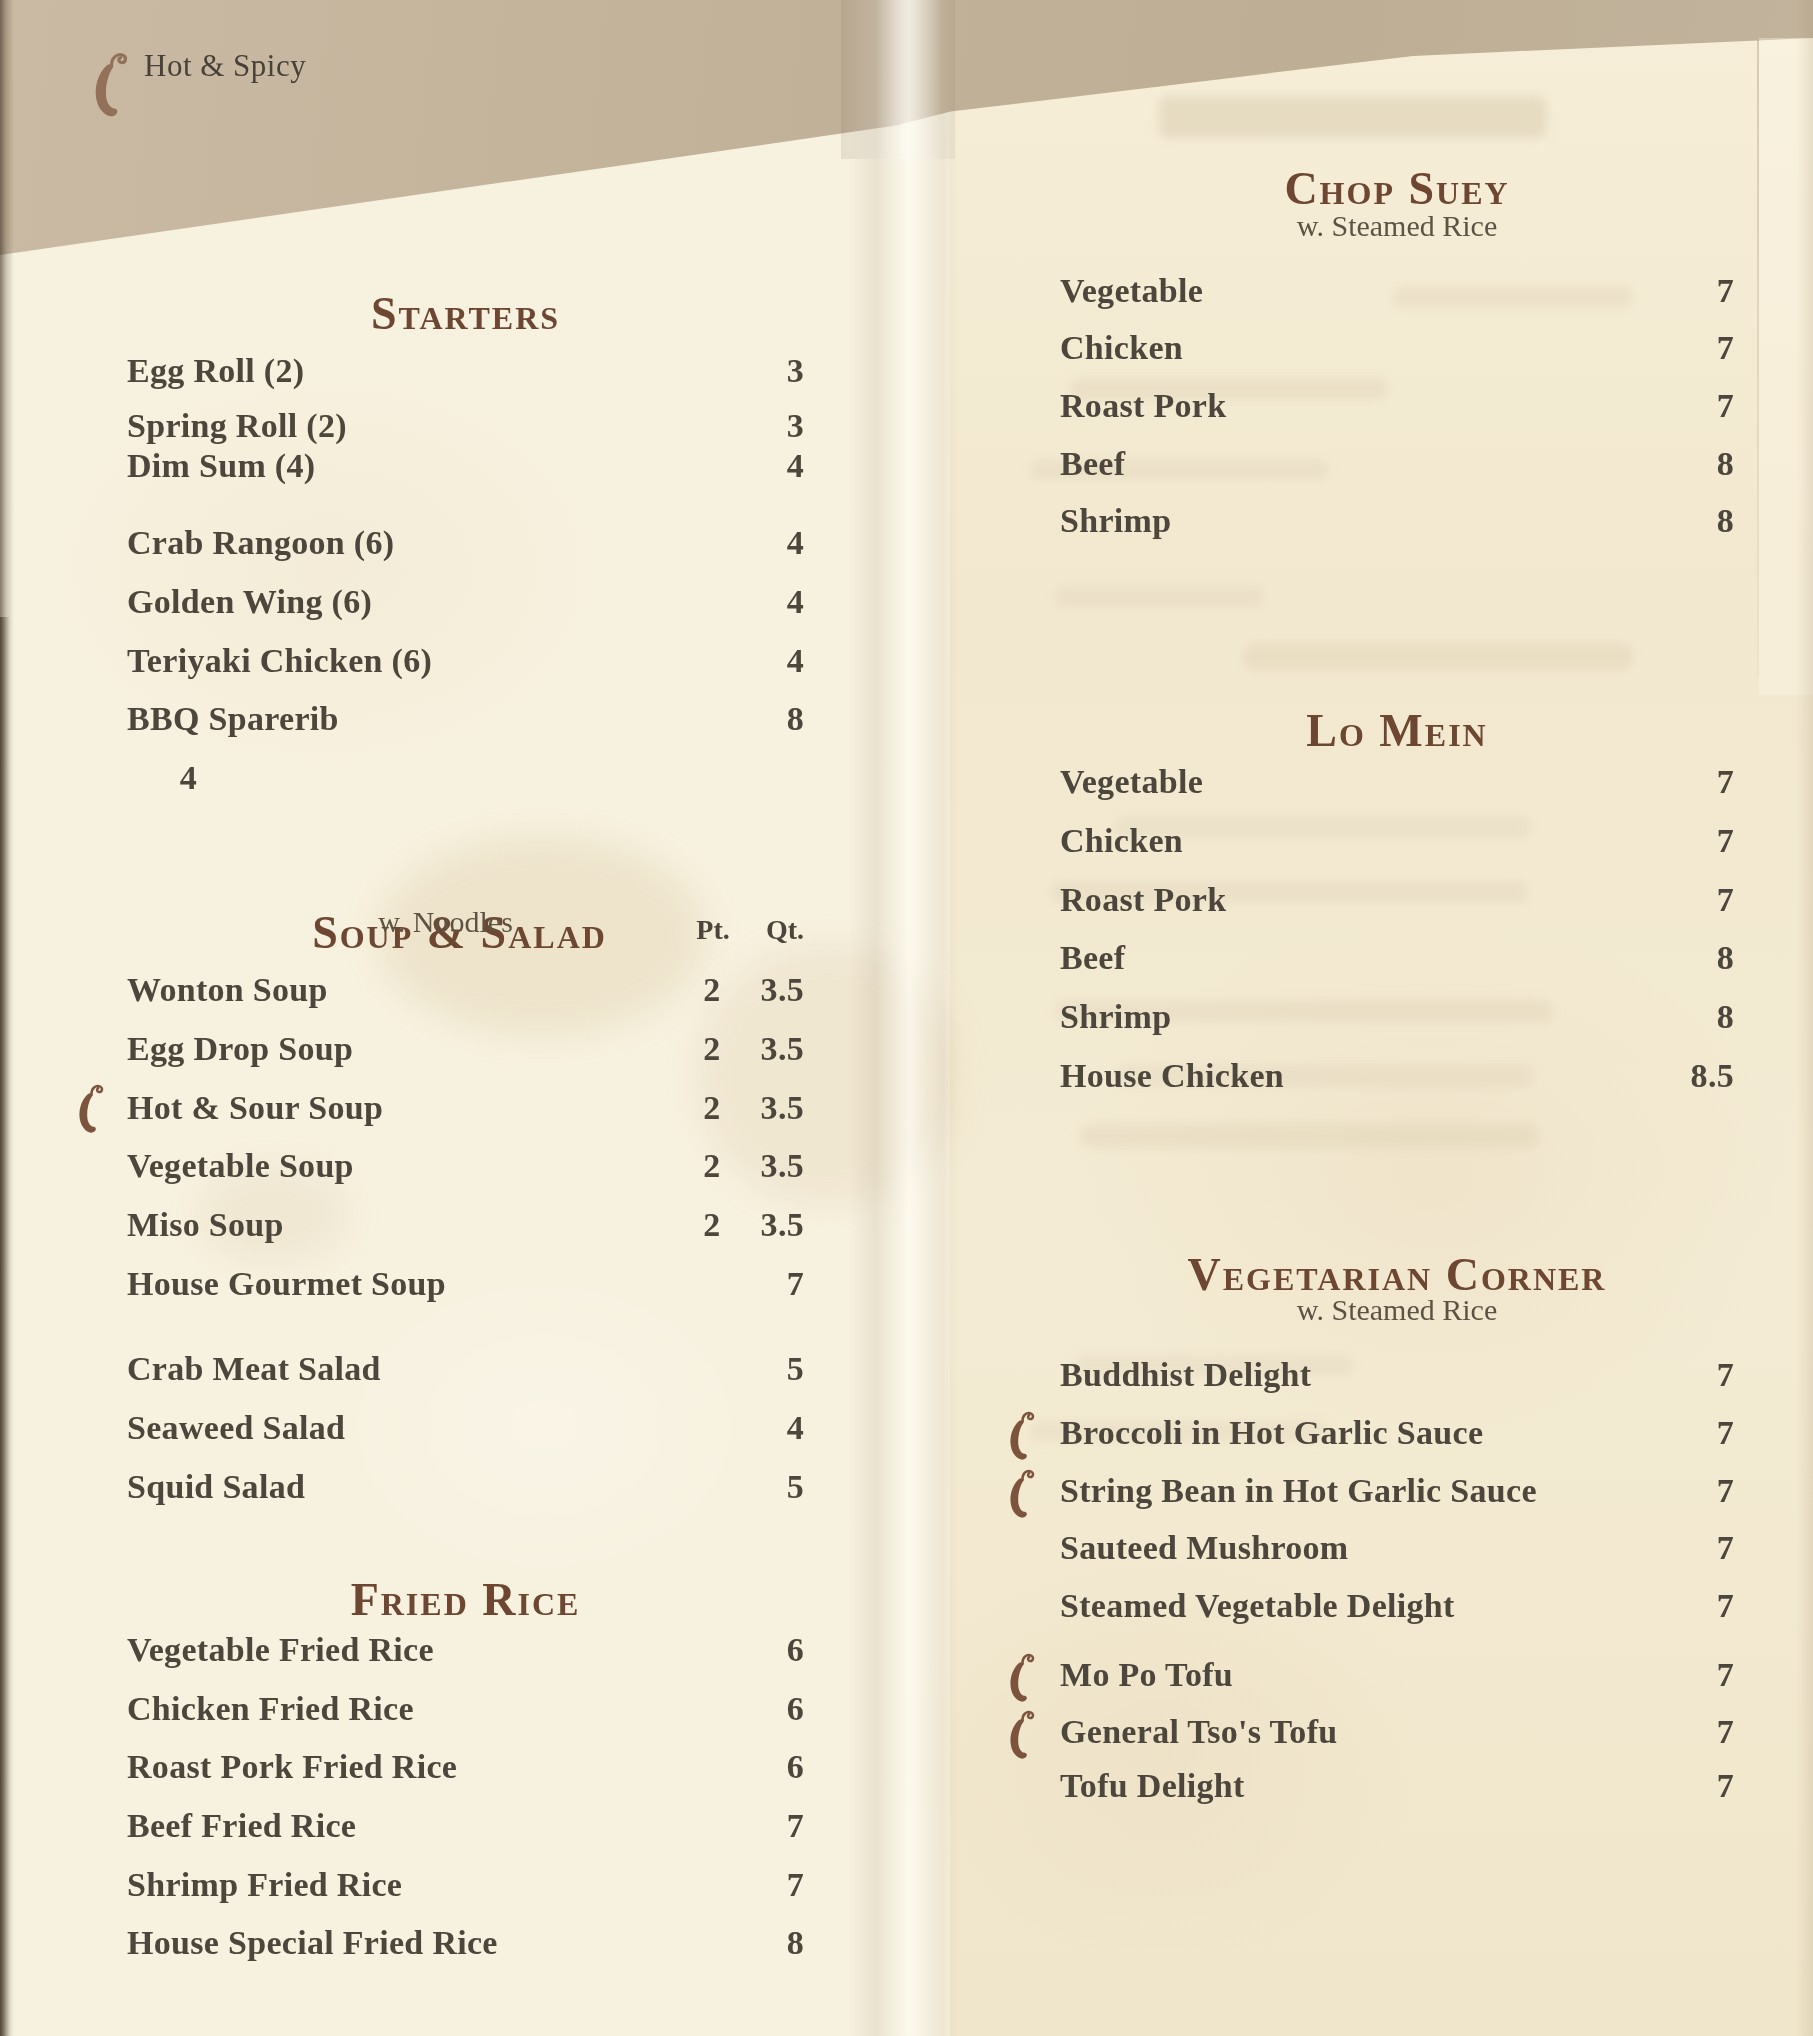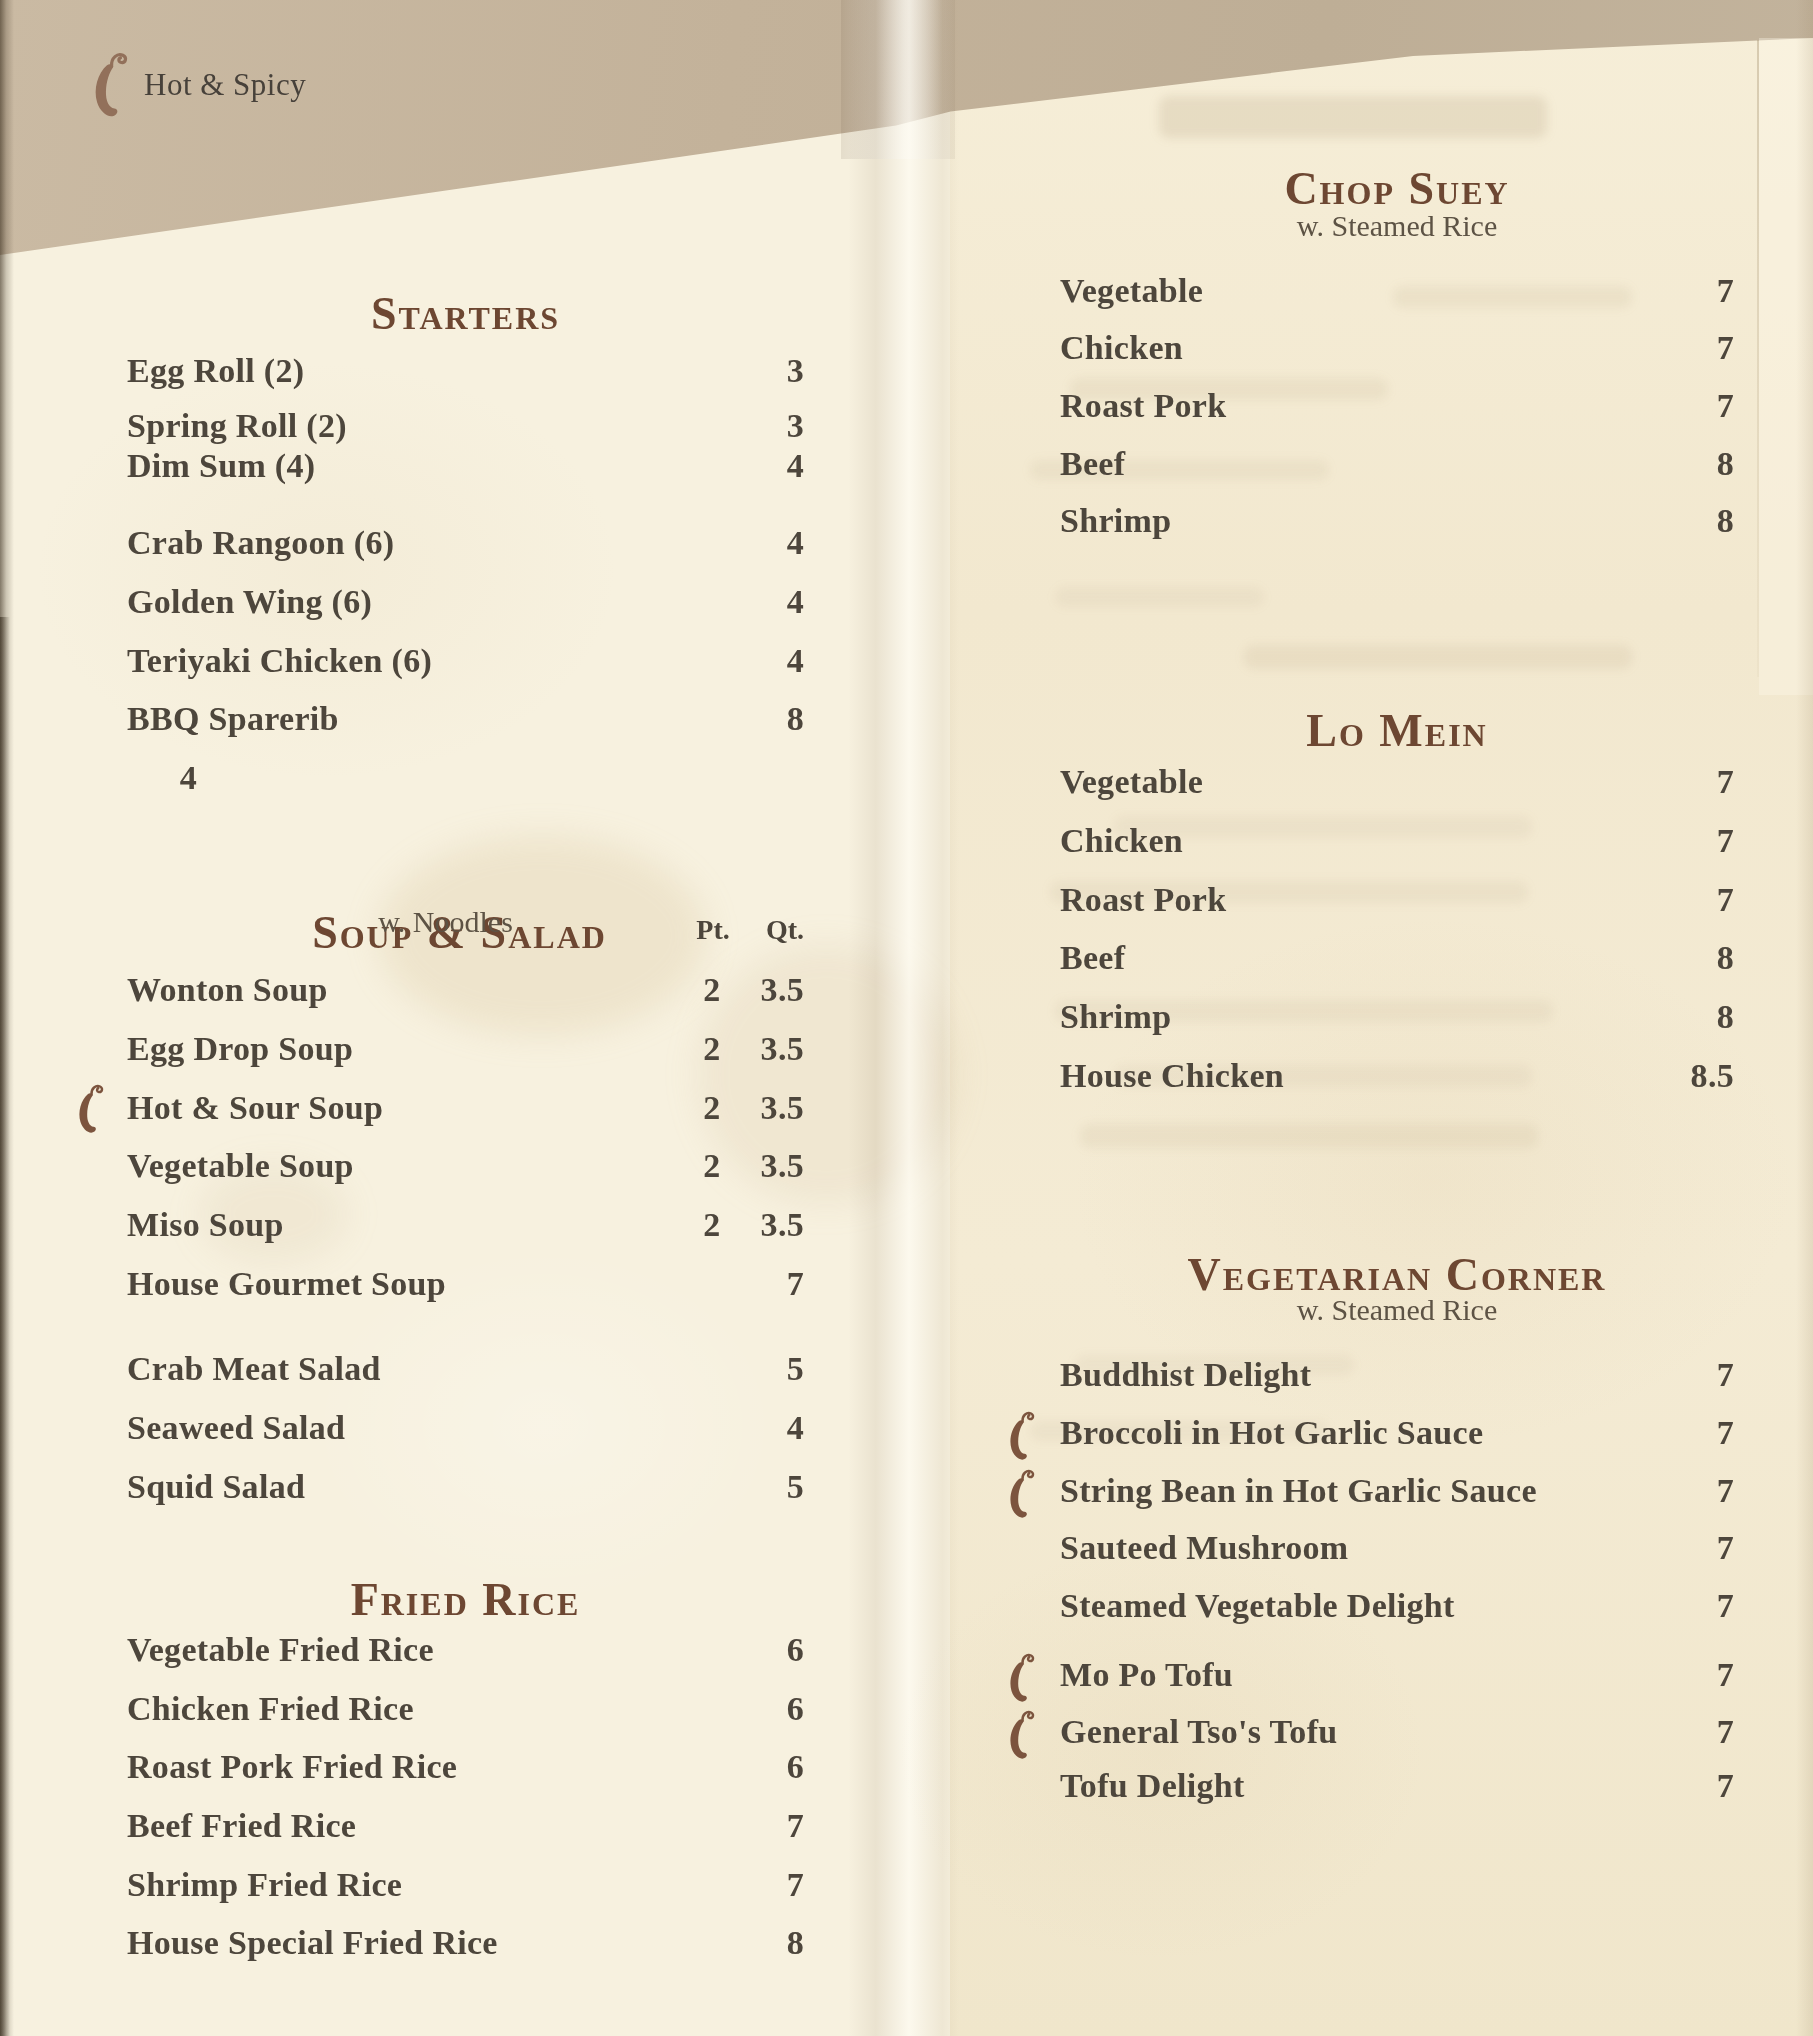--- a/index.html
+++ b/index.html
@@ -53,21 +53,21 @@
   .row .nm{flex:1;text-align:left;}
   .row .pr{min-width:70px;text-align:right;}
   .row .pt{width:52px;text-align:center;}
   .row .qt{width:66px;text-align:right;}
   .rrow{left:1060px;width:674px;}
   .desc{position:absolute;left:125px;z-index:7;font-weight:400;font-size:27px;line-height:1;
     color:#56503f;letter-spacing:0.2px;}
   .rowpep{position:absolute;left:-56px;top:-10px;width:34px;height:56px;}
   .rrow .rowpep{left:-58px;top:-8px;}
   .pepsvg{width:34px;height:56px;display:block;}
-  .legend{position:absolute;top:48px;left:84px;z-index:7;display:flex;align-items:center;gap:14px;}
+  .legend{position:absolute;top:48px;left:84px;z-index:7;display:flex;gap:14px;}
   .legpep{width:46px;height:74px;display:block;}
   .legtxt{font-weight:400;font-size:31px;color:#47413a;letter-spacing:0.5px;}
 </style>
 </head>
 <body>
 
 <svg width="0" height="0" style="position:absolute">
   <defs>
     <g id="pepper-shape">
       <path stroke="none" d="M17 13 C10 19 6.5 31 9.5 41 C12 49 19 54 23.5 50.5 C25.8 48.7 25 46 22.6 45.8 C18.4 45.4 16 40 16.2 33 C16.4 25.5 18.6 18.6 21.6 14.6 C22.6 13.2 19.4 11.2 17 13 Z"></path>

